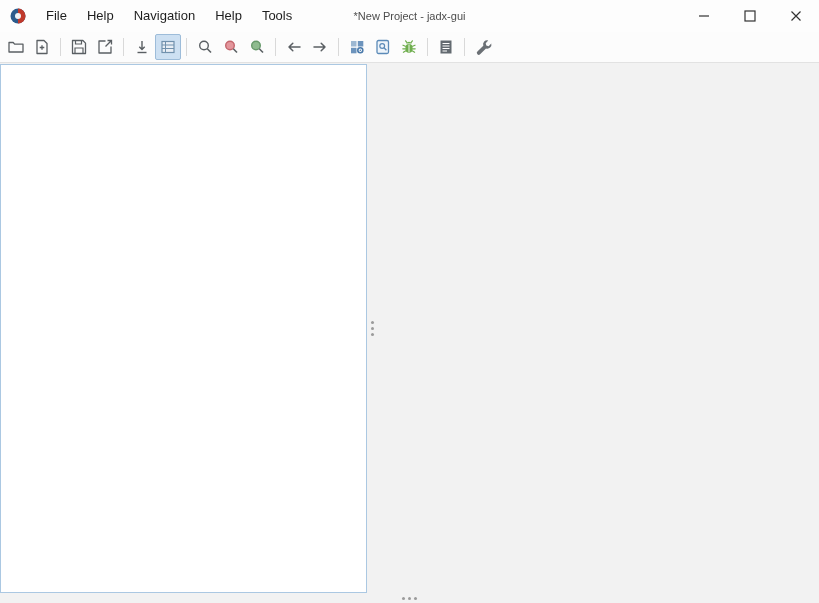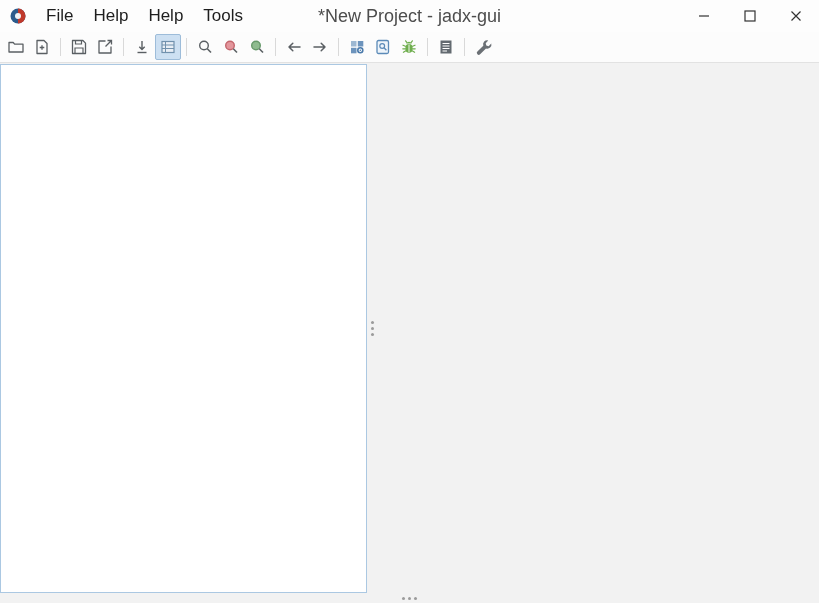--- a/index.html
+++ b/index.html
@@ -8,25 +8,25 @@
     font-family:"Liberation Sans",sans-serif;
     background:#f2f2f2;
   }
   
   .titlebar{
     height:32px;background:#fdfdfd;display:flex;align-items:center;position:relative;
   }
   .app-icon{width:18px;height:18px;margin:0 9px 0 9px;flex:0 0 auto;}
   .menubar{display:flex;z-index:2;}
   .menu-item{
-    padding:0 10px;font-size:17px;color:#1e1e1e;line-height:32px;cursor:default;white-space:nowrap;
+    padding:0 10px;font-size:13px;color:#1e1e1e;line-height:32px;cursor:default;white-space:nowrap;
   }
   .titlebar-title{
     position:absolute;left:0;right:0;top:0;bottom:0;display:flex;align-items:center;justify-content:center;
-    font-size:18px;color:#4d4d4d;pointer-events:none;z-index:1;
+    font-size:11px;color:#4d4d4d;pointer-events:none;z-index:1;
   }
   .win-controls{margin-left:auto;display:flex;z-index:2;height:32px;}
   .win-btn{
     width:46px;height:32px;display:flex;align-items:center;justify-content:center;
     background:transparent;border:none;padding:0;cursor:default;
   }
   
   .toolbar{
     height:30px;background:#fcfcfc;border-bottom:1px solid #e2e2e2;
     display:flex;align-items:center;padding-left:3px;
@@ -69,20 +69,21 @@
   <div class="app-icon">
     <svg width="18" height="18" viewBox="0 0 18 18">
       <circle cx="9" cy="9" r="7.5" fill="#2b5b8c"></circle>
       <path d="M9 1.5a7.5 7.5 0 0 1 0 15z" fill="#c0392b"></path>
       <circle cx="9" cy="9" r="3" fill="#eef2f6"></circle>
     </svg>
   </div>
   <div class="menubar">
     <div class="menu-item">File</div>
     <div class="menu-item">Help</div>
+    <div class="menu-item">Navigation</div>
     <div class="menu-item">Help</div>
     <div class="menu-item">Tools</div>
   </div>
   <div class="titlebar-title">*New Project - jadx-gui</div>
   <div class="win-controls">
     <button class="win-btn">
       <svg width="12" height="12" viewBox="0 0 12 12">
         <path d="M1 6h10" stroke="#333" stroke-width="1.2" fill="none"></path>
       </svg>
     </button>

